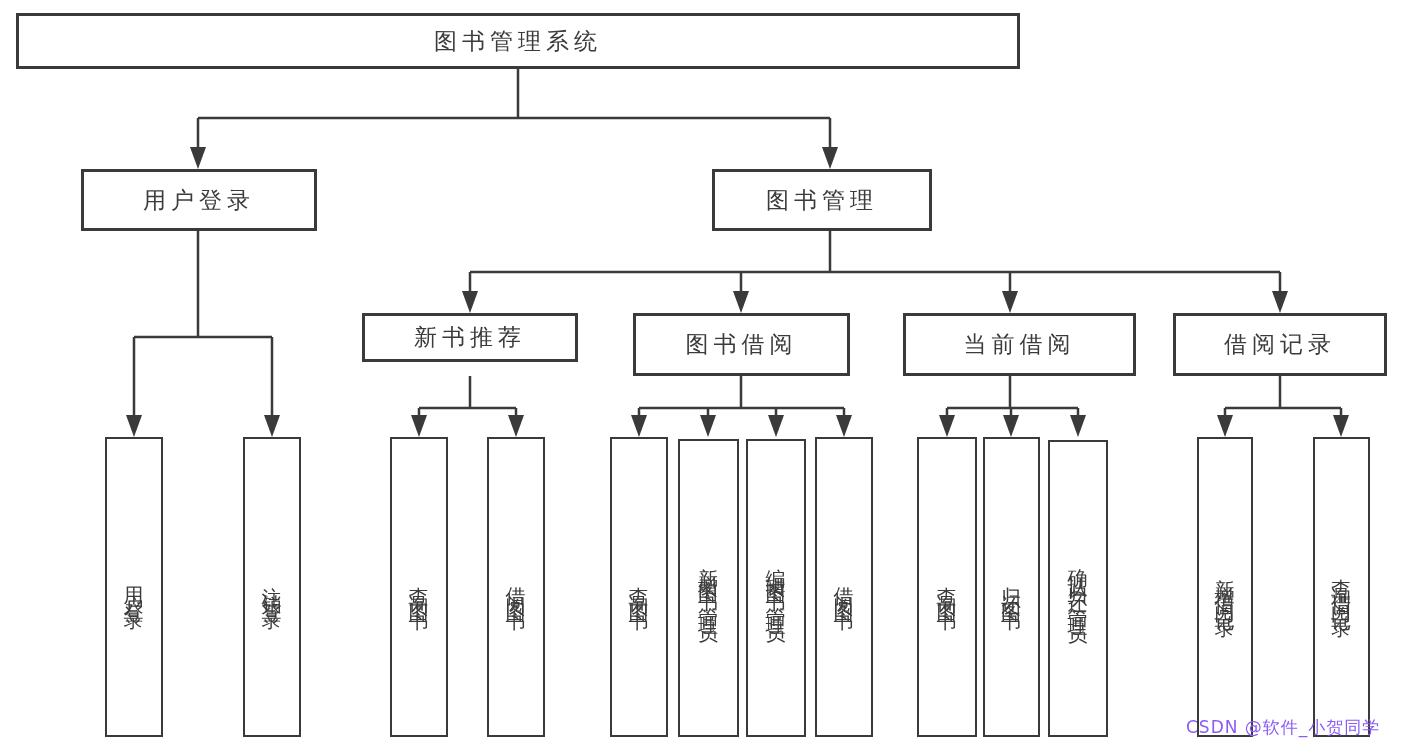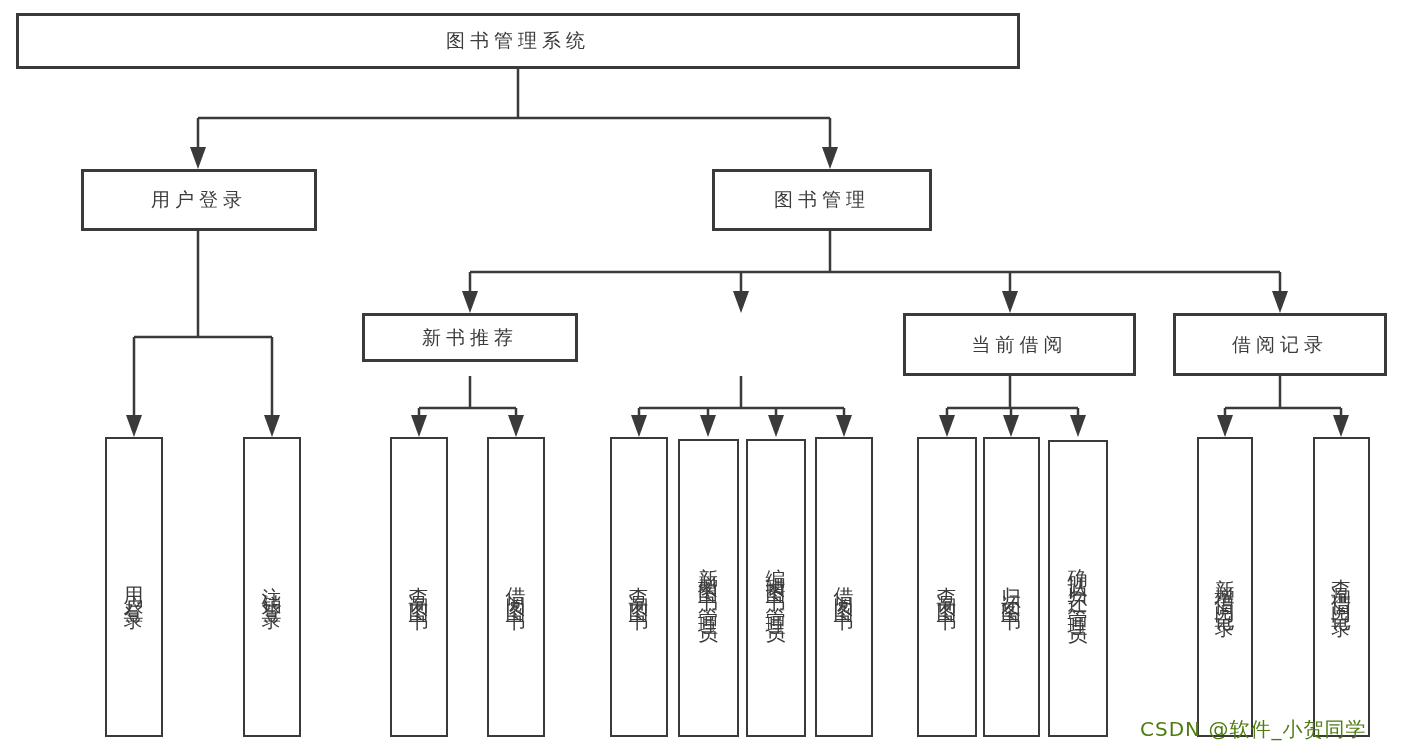--- a/index.html
+++ b/index.html
@@ -28,39 +28,39 @@
     box-sizing: border-box;
     background: #ffffff;
     border: 3px solid #3a3a3a;
     color: #3b3b3b;
     display: flex;
     align-items: center;
     justify-content: center;
     z-index: 2;
   }
   .node.h {
-    font-size: 19px;
+    font-size: 23px;
     letter-spacing: 5px;
     white-space: nowrap;
   }
   .node.v {
     border-width: 2px;
     writing-mode: vertical-rl;
     text-orientation: mixed;
     font-size: 20px;
     letter-spacing: 8px;
     line-height: 1;
   }
   .watermark {
     position: absolute;
     z-index: 5;
-    left: 1140px;
+    left: 1186px;
     top: 716px;
-    font-size: 20px;
-    color: #4d7c0f;
+    font-size: 17px;
+    color: #8b5cf6;
     letter-spacing: 1px;
     white-space: nowrap;
   }
 </style>
 </head>
 <body>
 
 <div class="stage">
 
   <svg class="connectors" width="1405" height="747" viewBox="0 0 1405 747">
@@ -105,20 +105,21 @@
       <polygon points="1333,415 1349,415 1341,437"></polygon>
     </g>
   </svg>
 
   <div class="node h" style="left:16px; top:13px; width:1004px; height:56px">图书管理系统</div>
 
   <div class="node h" style="left:81px; top:169px; width:236px; height:62px">用户登录</div>
   <div class="node h" style="left:712px; top:169px; width:220px; height:62px">图书管理</div>
 
   <div class="node h" style="left:362px; top:313px; width:216px; height:49px">新书推荐</div>
+  <div class="node h" style="left:633px; top:313px; width:217px; height:63px">图书借阅</div>
   <div class="node h" style="left:903px; top:313px; width:233px; height:63px">当前借阅</div>
   <div class="node h" style="left:1173px; top:313px; width:214px; height:63px">借阅记录</div>
 
   <div class="node v" style="left:105px; top:437px; width:58px; height:300px">用户登录</div>
   <div class="node v" style="left:243px; top:437px; width:58px; height:300px">注销登录</div>
 
   <div class="node v" style="left:390px; top:437px; width:58px; height:300px">查询图书</div>
   <div class="node v" style="left:487px; top:437px; width:58px; height:300px">借阅图书</div>
 
   <div class="node v" style="left:610px; top:437px; width:58px; height:300px">查询图书</div>

